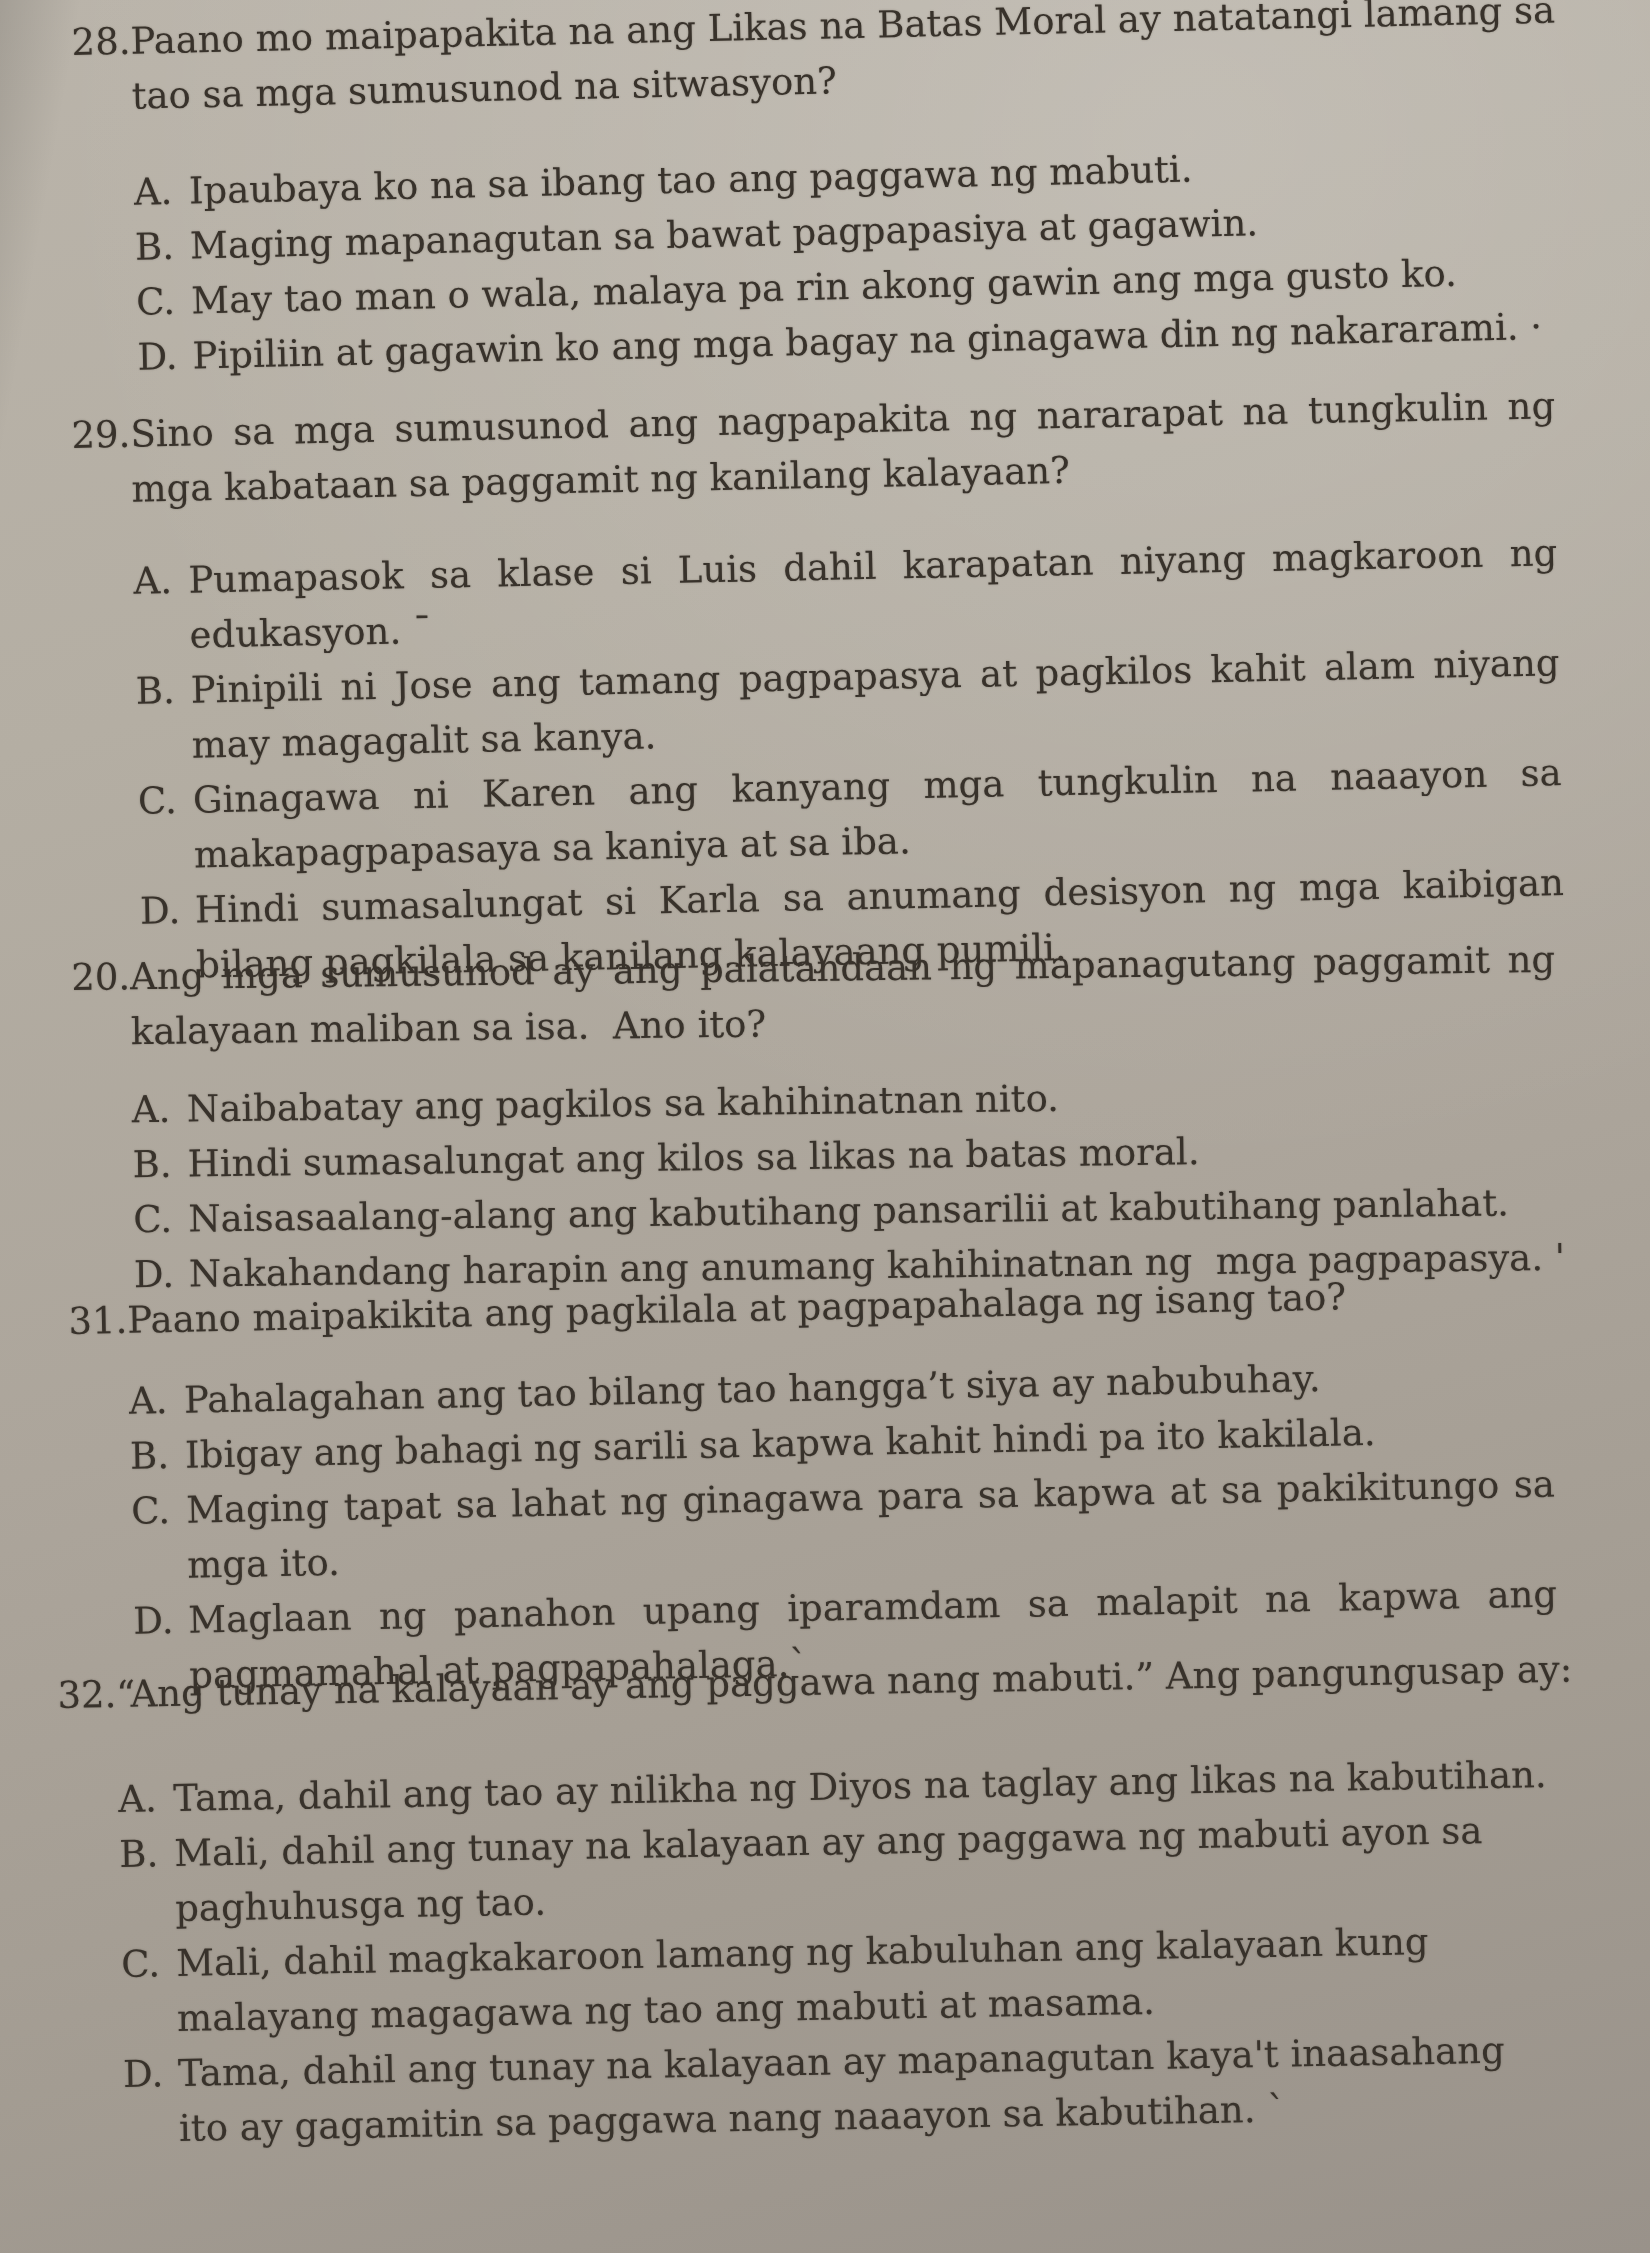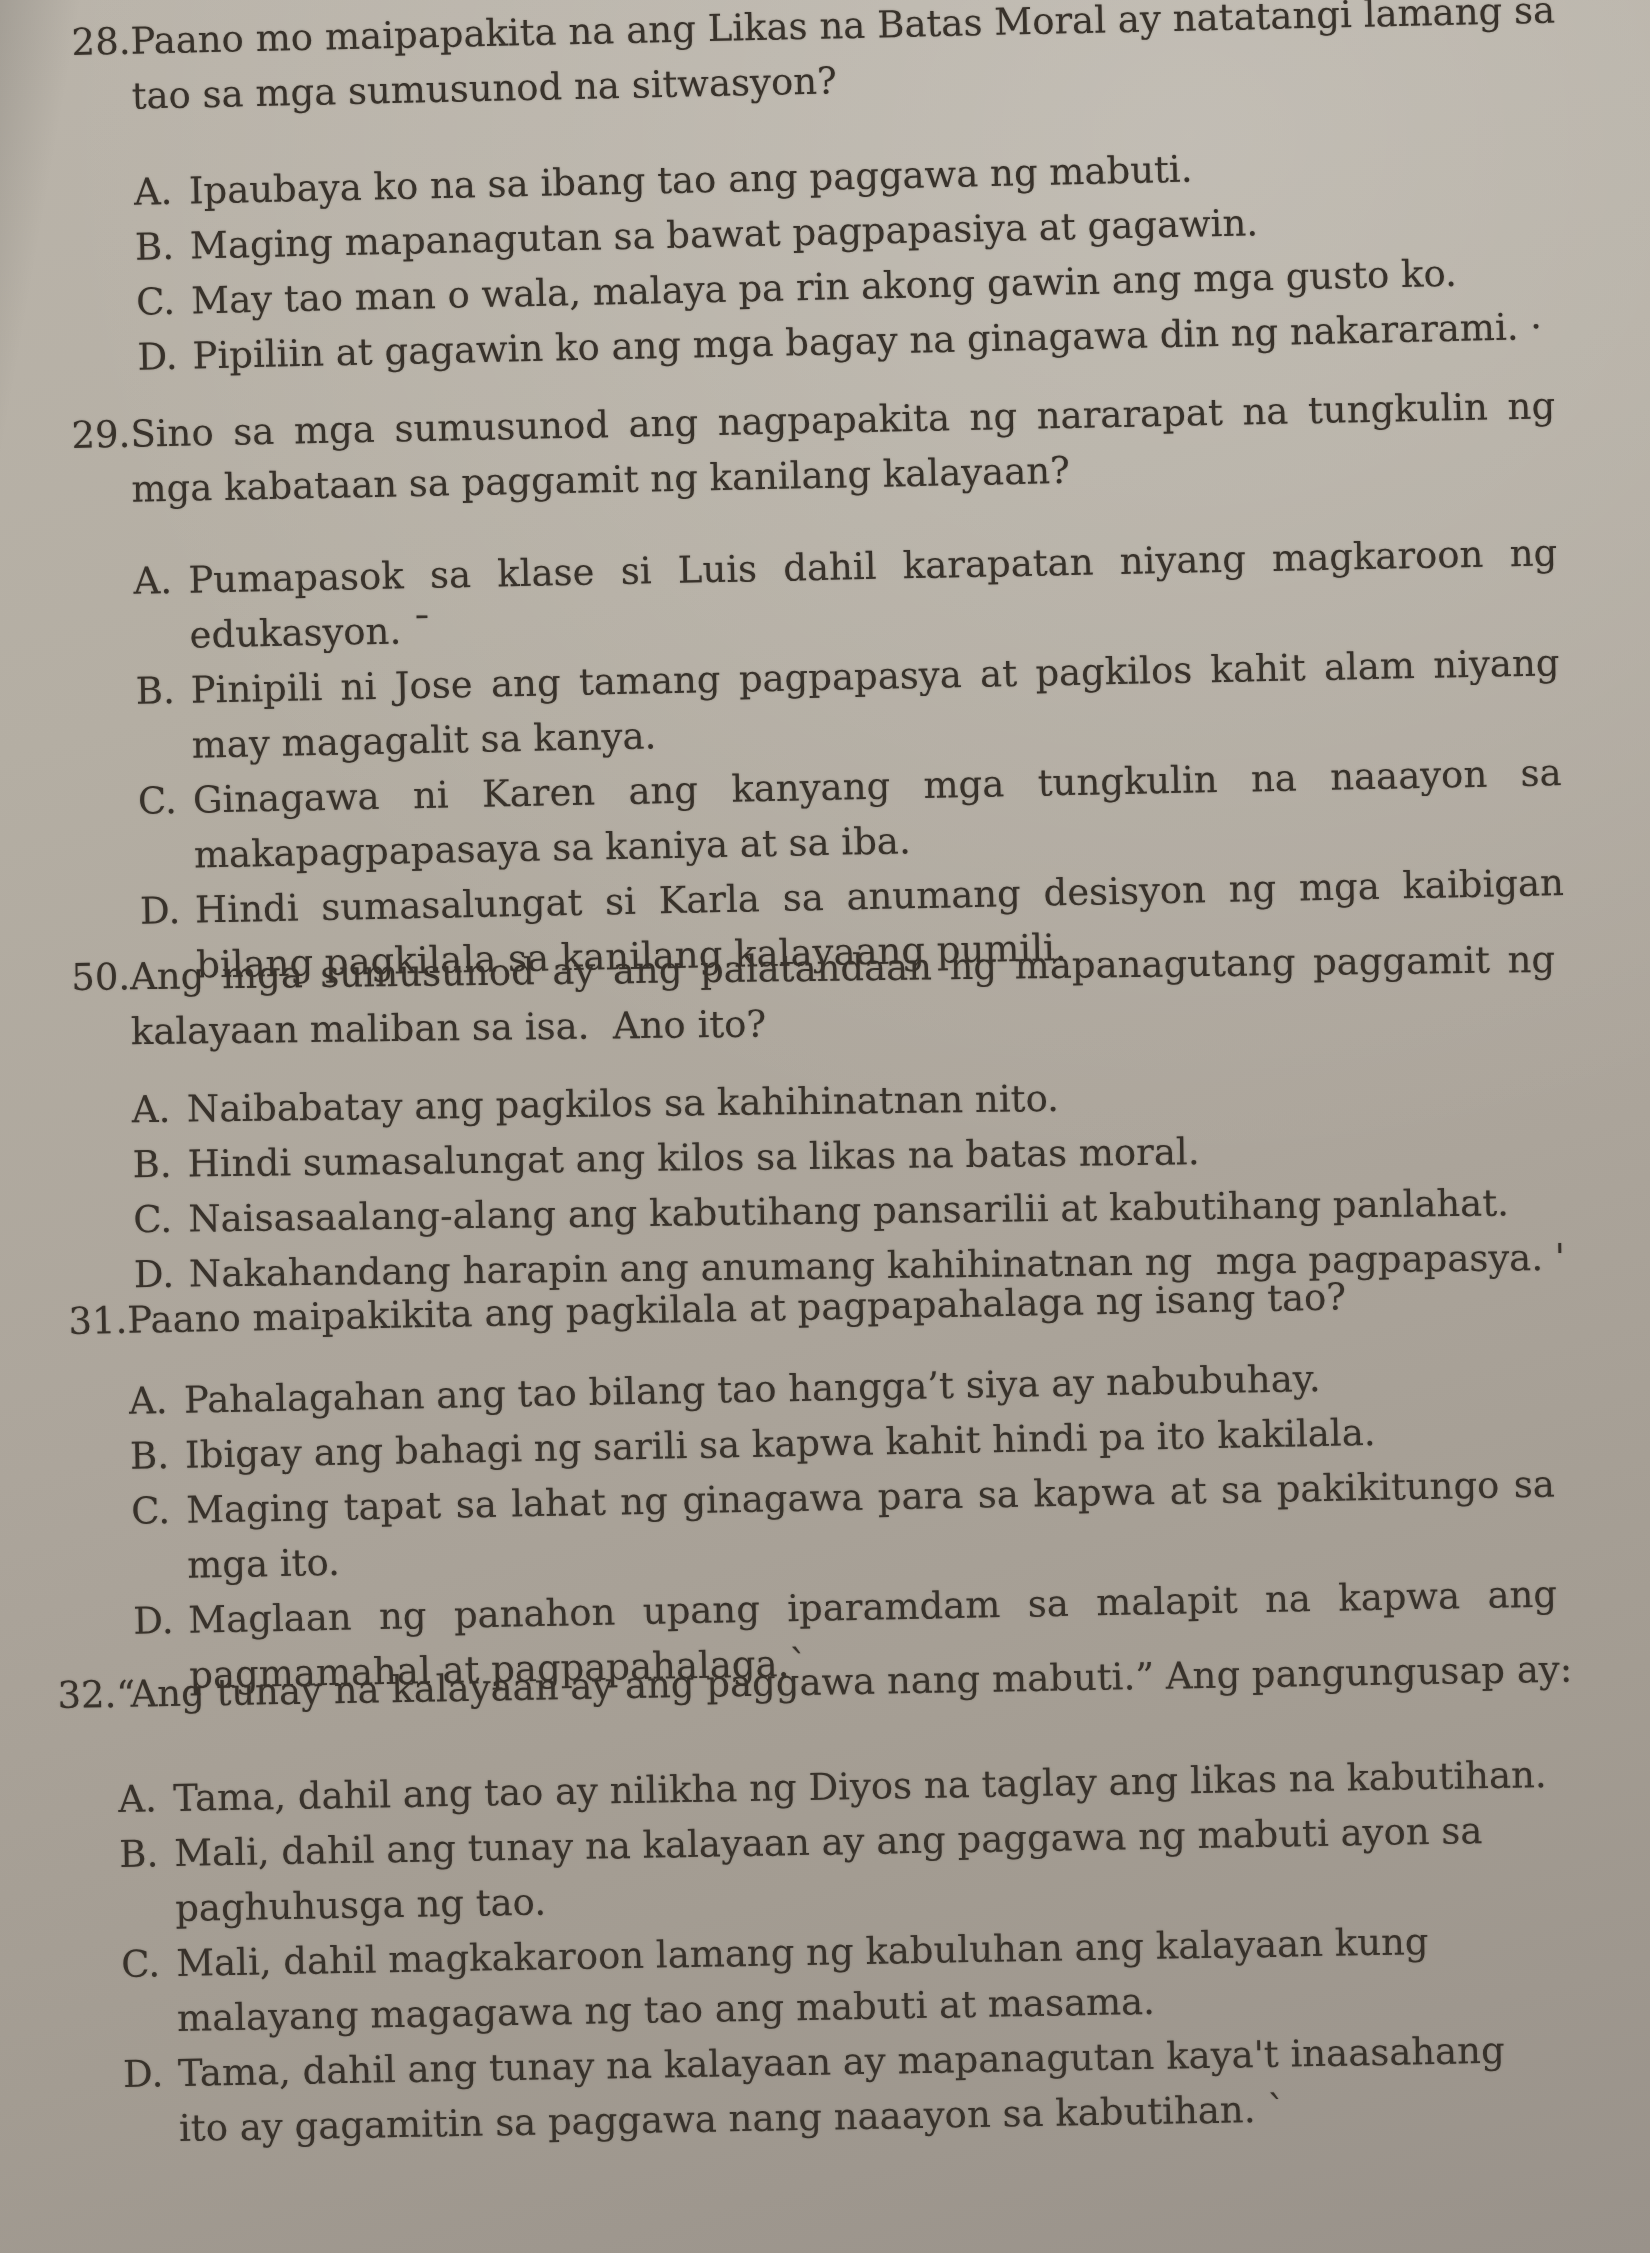--- a/index.html
+++ b/index.html
@@ -126,21 +126,21 @@
         <div class="opt-lines">
           <div class="line just">Hindi sumasalungat si Karla sa anumang desisyon ng mga kaibigan</div>
           <div class="line">bilang pagkilala sa kanilang kalayaang pumili.</div>
         </div>
       </div>
     </div>
   </div>
 
   <div class="question q-30">
     <div class="q-head mb-q30">
-      <span class="q-num">50.</span>
+      <span class="q-num">20.</span>
       <div class="q-body">
         <div class="line just">Ang mga sumusunod ay ang palatandaan ng mapanagutang paggamit ng</div>
         <div class="line">kalayaan maliban sa isa.&nbsp; Ano ito?</div>
       </div>
     </div>
     <div class="opts">
       <div class="opt">
         <span class="opt-letter">A.</span>
         <div class="opt-lines">
             <div class="line">Naibabatay ang pagkilos sa kahihinatnan nito.</div>

